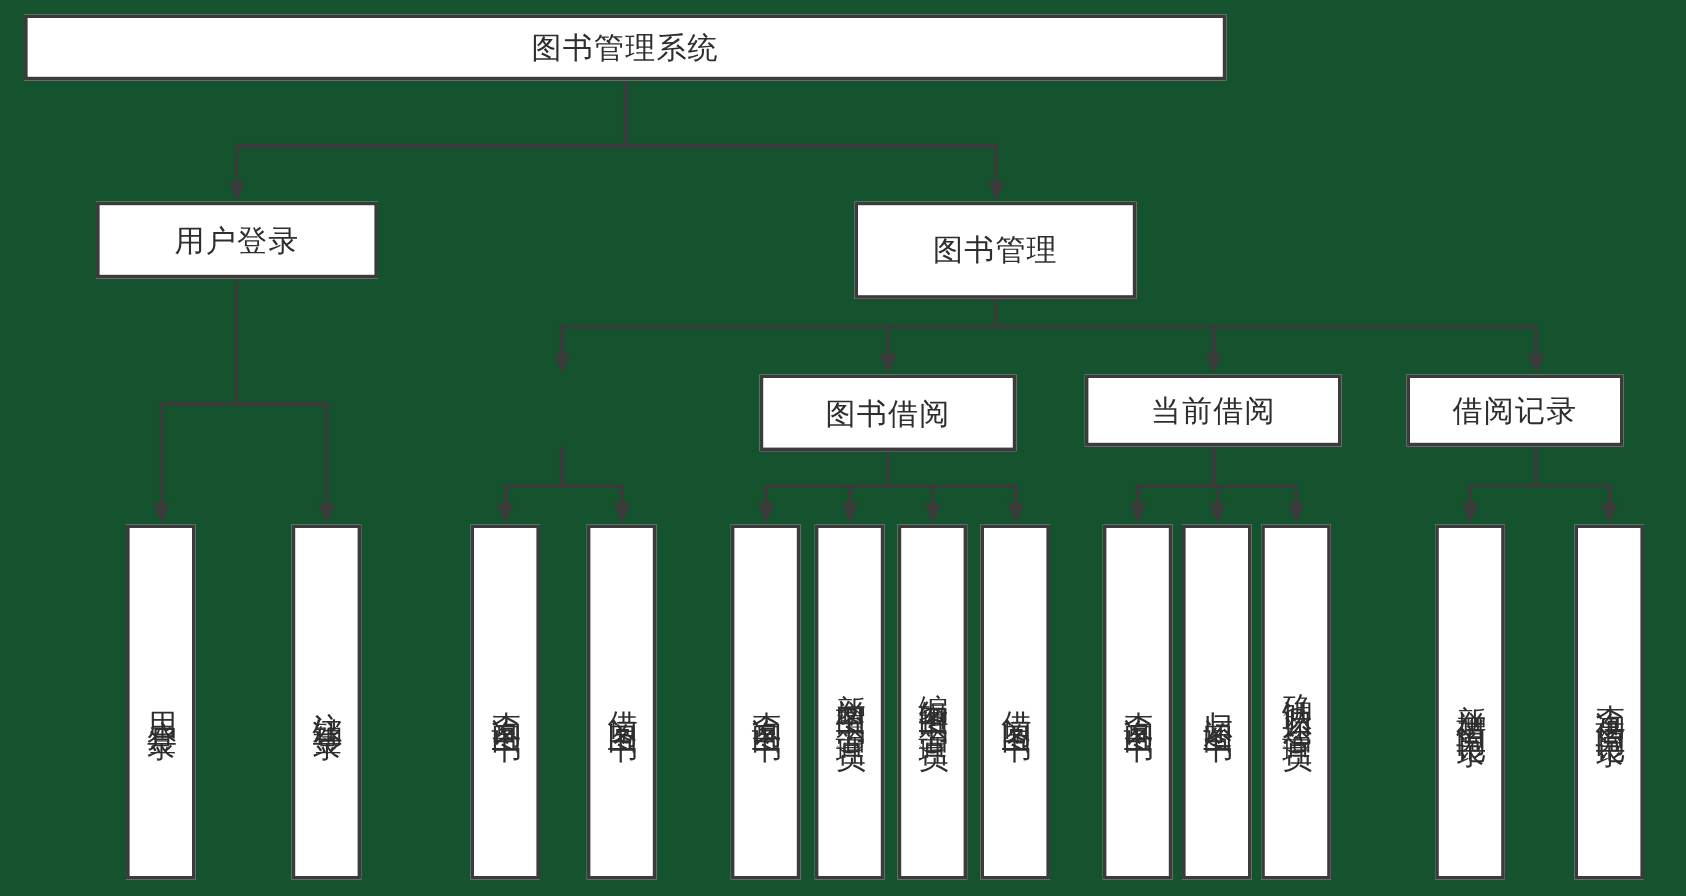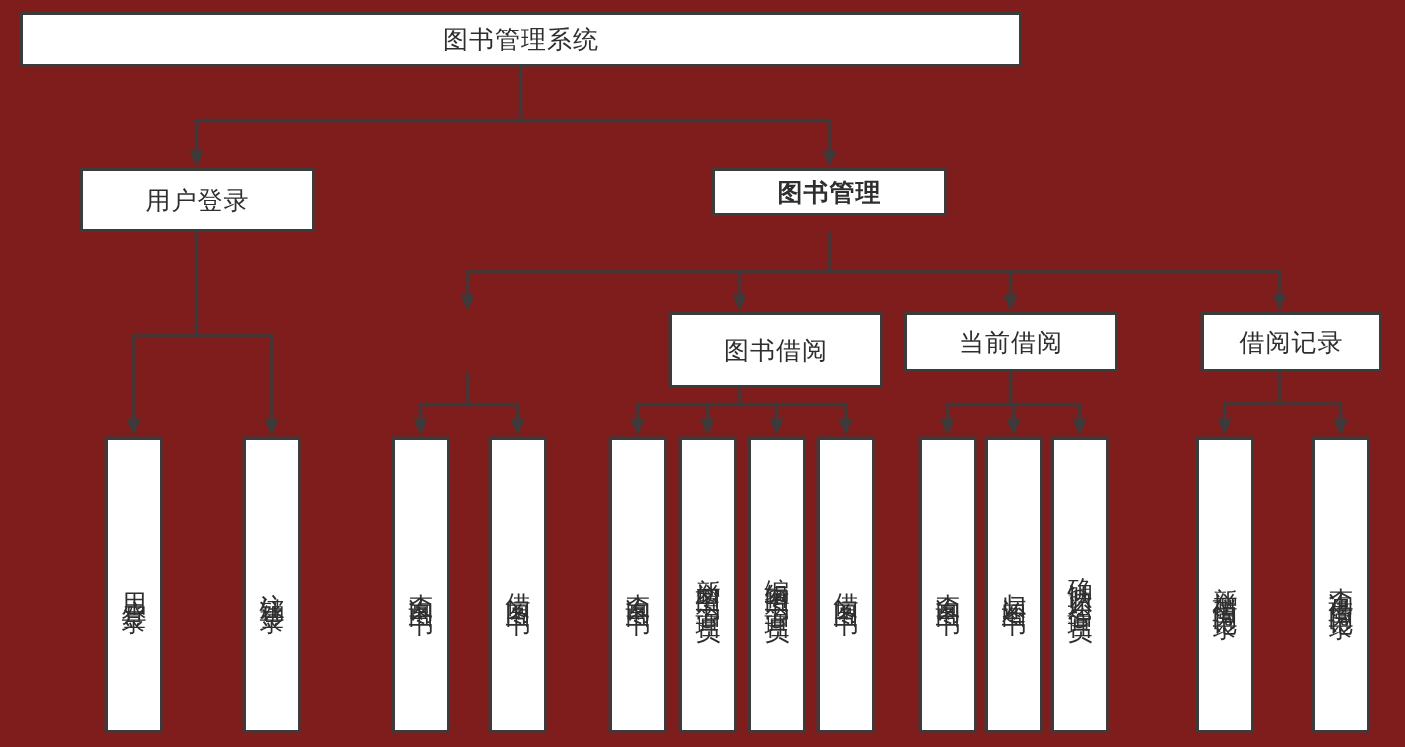--- a/index.html
+++ b/index.html
@@ -1,20 +1,20 @@
 <!DOCTYPE html>
 <html><head>
 <meta charset="utf-8">
 <style>
   html, body { margin: 0; padding: 0; background: #ffffff; }
   .canvas {
     position: relative;
     width: 1405px;
     height: 747px;
-    background: #7f1d1d;
+    background: #14532d;
     font-family: "Liberation Sans", sans-serif;
     overflow: hidden;
   }
   svg.connectors {
     position: absolute;
     left: 0; top: 0;
     width: 1405px; height: 747px;
   }
   .node {
     position: absolute;
@@ -137,31 +137,31 @@
     </g>
   </svg>
 
   <div class="node" style="left:20px; top:12px; width:1002px; height:55px;">
     <span>图书管理系统</span>
   </div>
 
   <div class="node" style="left:80px; top:168px; width:235px; height:64px;">
     <span>用户登录</span>
   </div>
-  <div class="node" style="left:712px; top:168px; width:235px; height:48px;font-weight:bold;">
+  <div class="node" style="left:712px; top:168px; width:235px; height:81px;">
     <span>图书管理</span>
   </div>
 
-  <div class="node" style="left:669px; top:312px; width:214px; height:76px;justify-content:center;">
+  <div class="node" style="left:633px; top:312px; width:214px; height:64px;justify-content:center;">
     <span>图书借阅</span>
   </div>
   <div class="node" style="left:904px; top:312px; width:214px; height:60px;">
     <span>当前借阅</span>
   </div>
-  <div class="node" style="left:1172px; top:312px; width:181px; height:60px;margin-left:29px;">
+  <div class="node" style="left:1172px; top:312px; width:181px; height:60px;">
     <span>借阅记录</span>
   </div>
 
   <div class="vnode" style="left:105px;">
     <span>用户登录</span>
   </div>
   <div class="vnode" style="left:243px;">
     <span>注销登录</span>
   </div>
   <div class="vnode" style="left:392px;">

